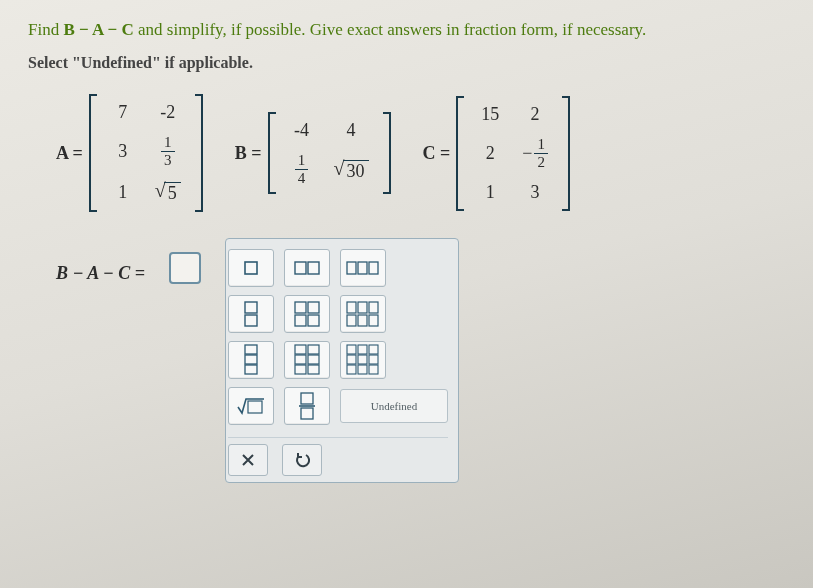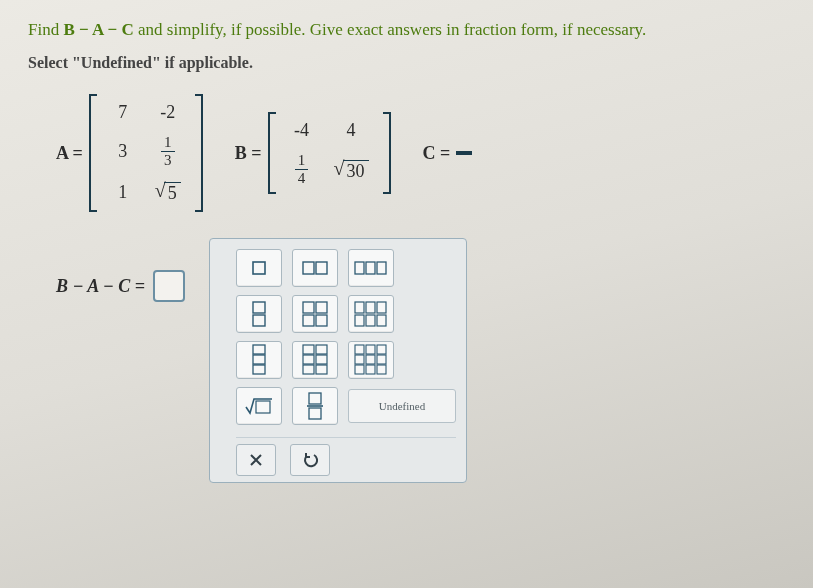--- a/index.html
+++ b/index.html
@@ -91,40 +91,40 @@
   }
 
   .answer-area {
     margin-left: 28px;
     display: flex;
     align-items: flex-start;
     gap: 24px;
   }
   .answer-lhs {
     display: flex;
-    align-items: center;
-    gap: 8px;
+    align-items: flex-end;
+    gap: 24px;
     font-size: 18px;
     font-weight: bold;
     font-style: italic;
-    margin-top: 32px;
+    margin-top: 14px;
   }
   .answer-box {
     width: 28px;
     height: 28px;
     border: 2px solid #6b8fa3;
     border-radius: 4px;
     background: #f3f2ee;
   }
 
   .palette {
     border: 1px solid #9bb0bc;
     background: #e6e9ea;
     border-radius: 4px;
-    padding: 10px 10px 6px 26px;
+    padding: 10px 10px 6px 2px;
     display: flex;
     flex-direction: column;
     gap: 8px;
     width: 220px;
     text-align: right;
   }
   .prow {
     display: flex;
     gap: 10px;
     align-items: center;
@@ -232,20 +232,40 @@
           </span>
         </span>
       <span class="br-r"></span>
     </span>
   </div>
 
   <div class="mat-group">
     <span class="mat-label">C =</span>
     <span class="bmatrix">
       <span class="br-l"></span>
+      <span class="mtable" id="matC">
+          <span class="mrow">
+            <span class="mcell">15</span>
+            <span class="mcell">2</span>
+          </span>
+          <span class="mrow">
+            <span class="mcell">2</span>
+            <span class="mcell"><span class="negfrac">
+                <span>−</span>
+                <span class="frac">
+                  <span class="num">1</span>
+                  <span class="den">2</span>
+                </span>
+              </span></span>
+          </span>
+          <span class="mrow">
+            <span class="mcell">1</span>
+            <span class="mcell">3</span>
+          </span>
+        </span>
       <span class="br-r"></span>
     </span>
   </div>
 </div>
 
 <div class="answer-area">
   <div class="answer-lhs">
     <span>B − A − C =</span>
     <span class="answer-box"></span>
   </div>

